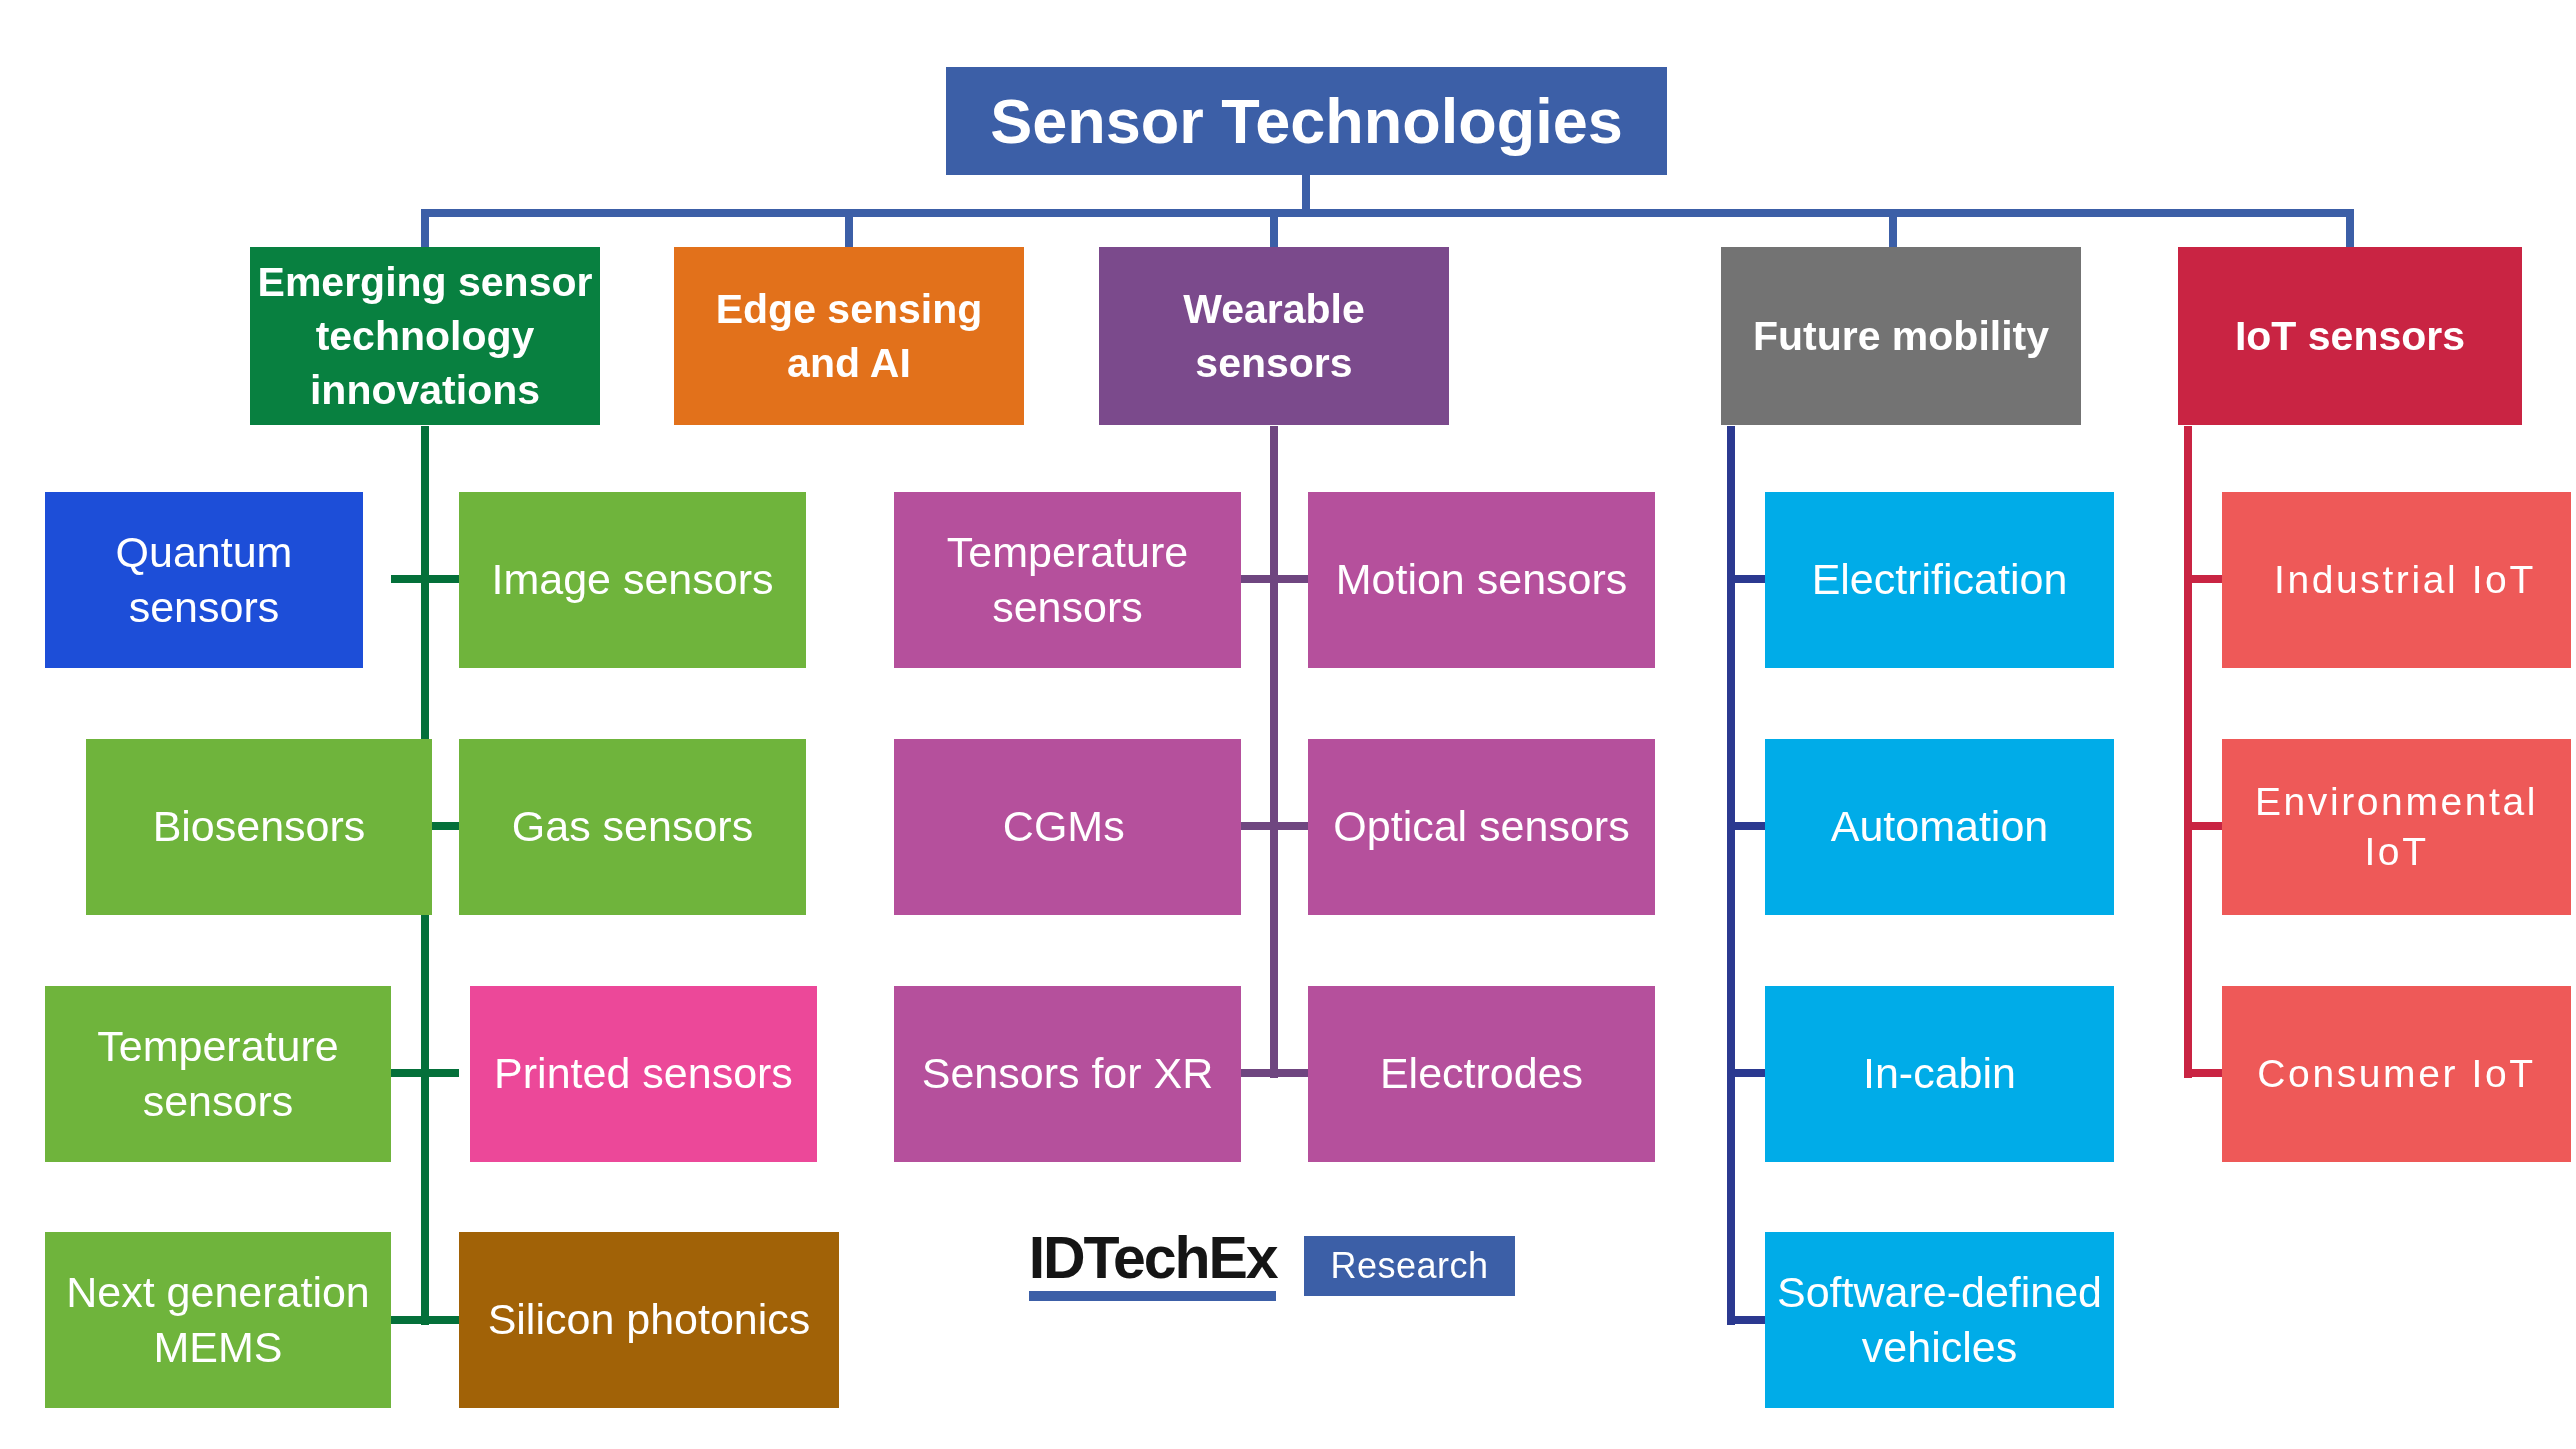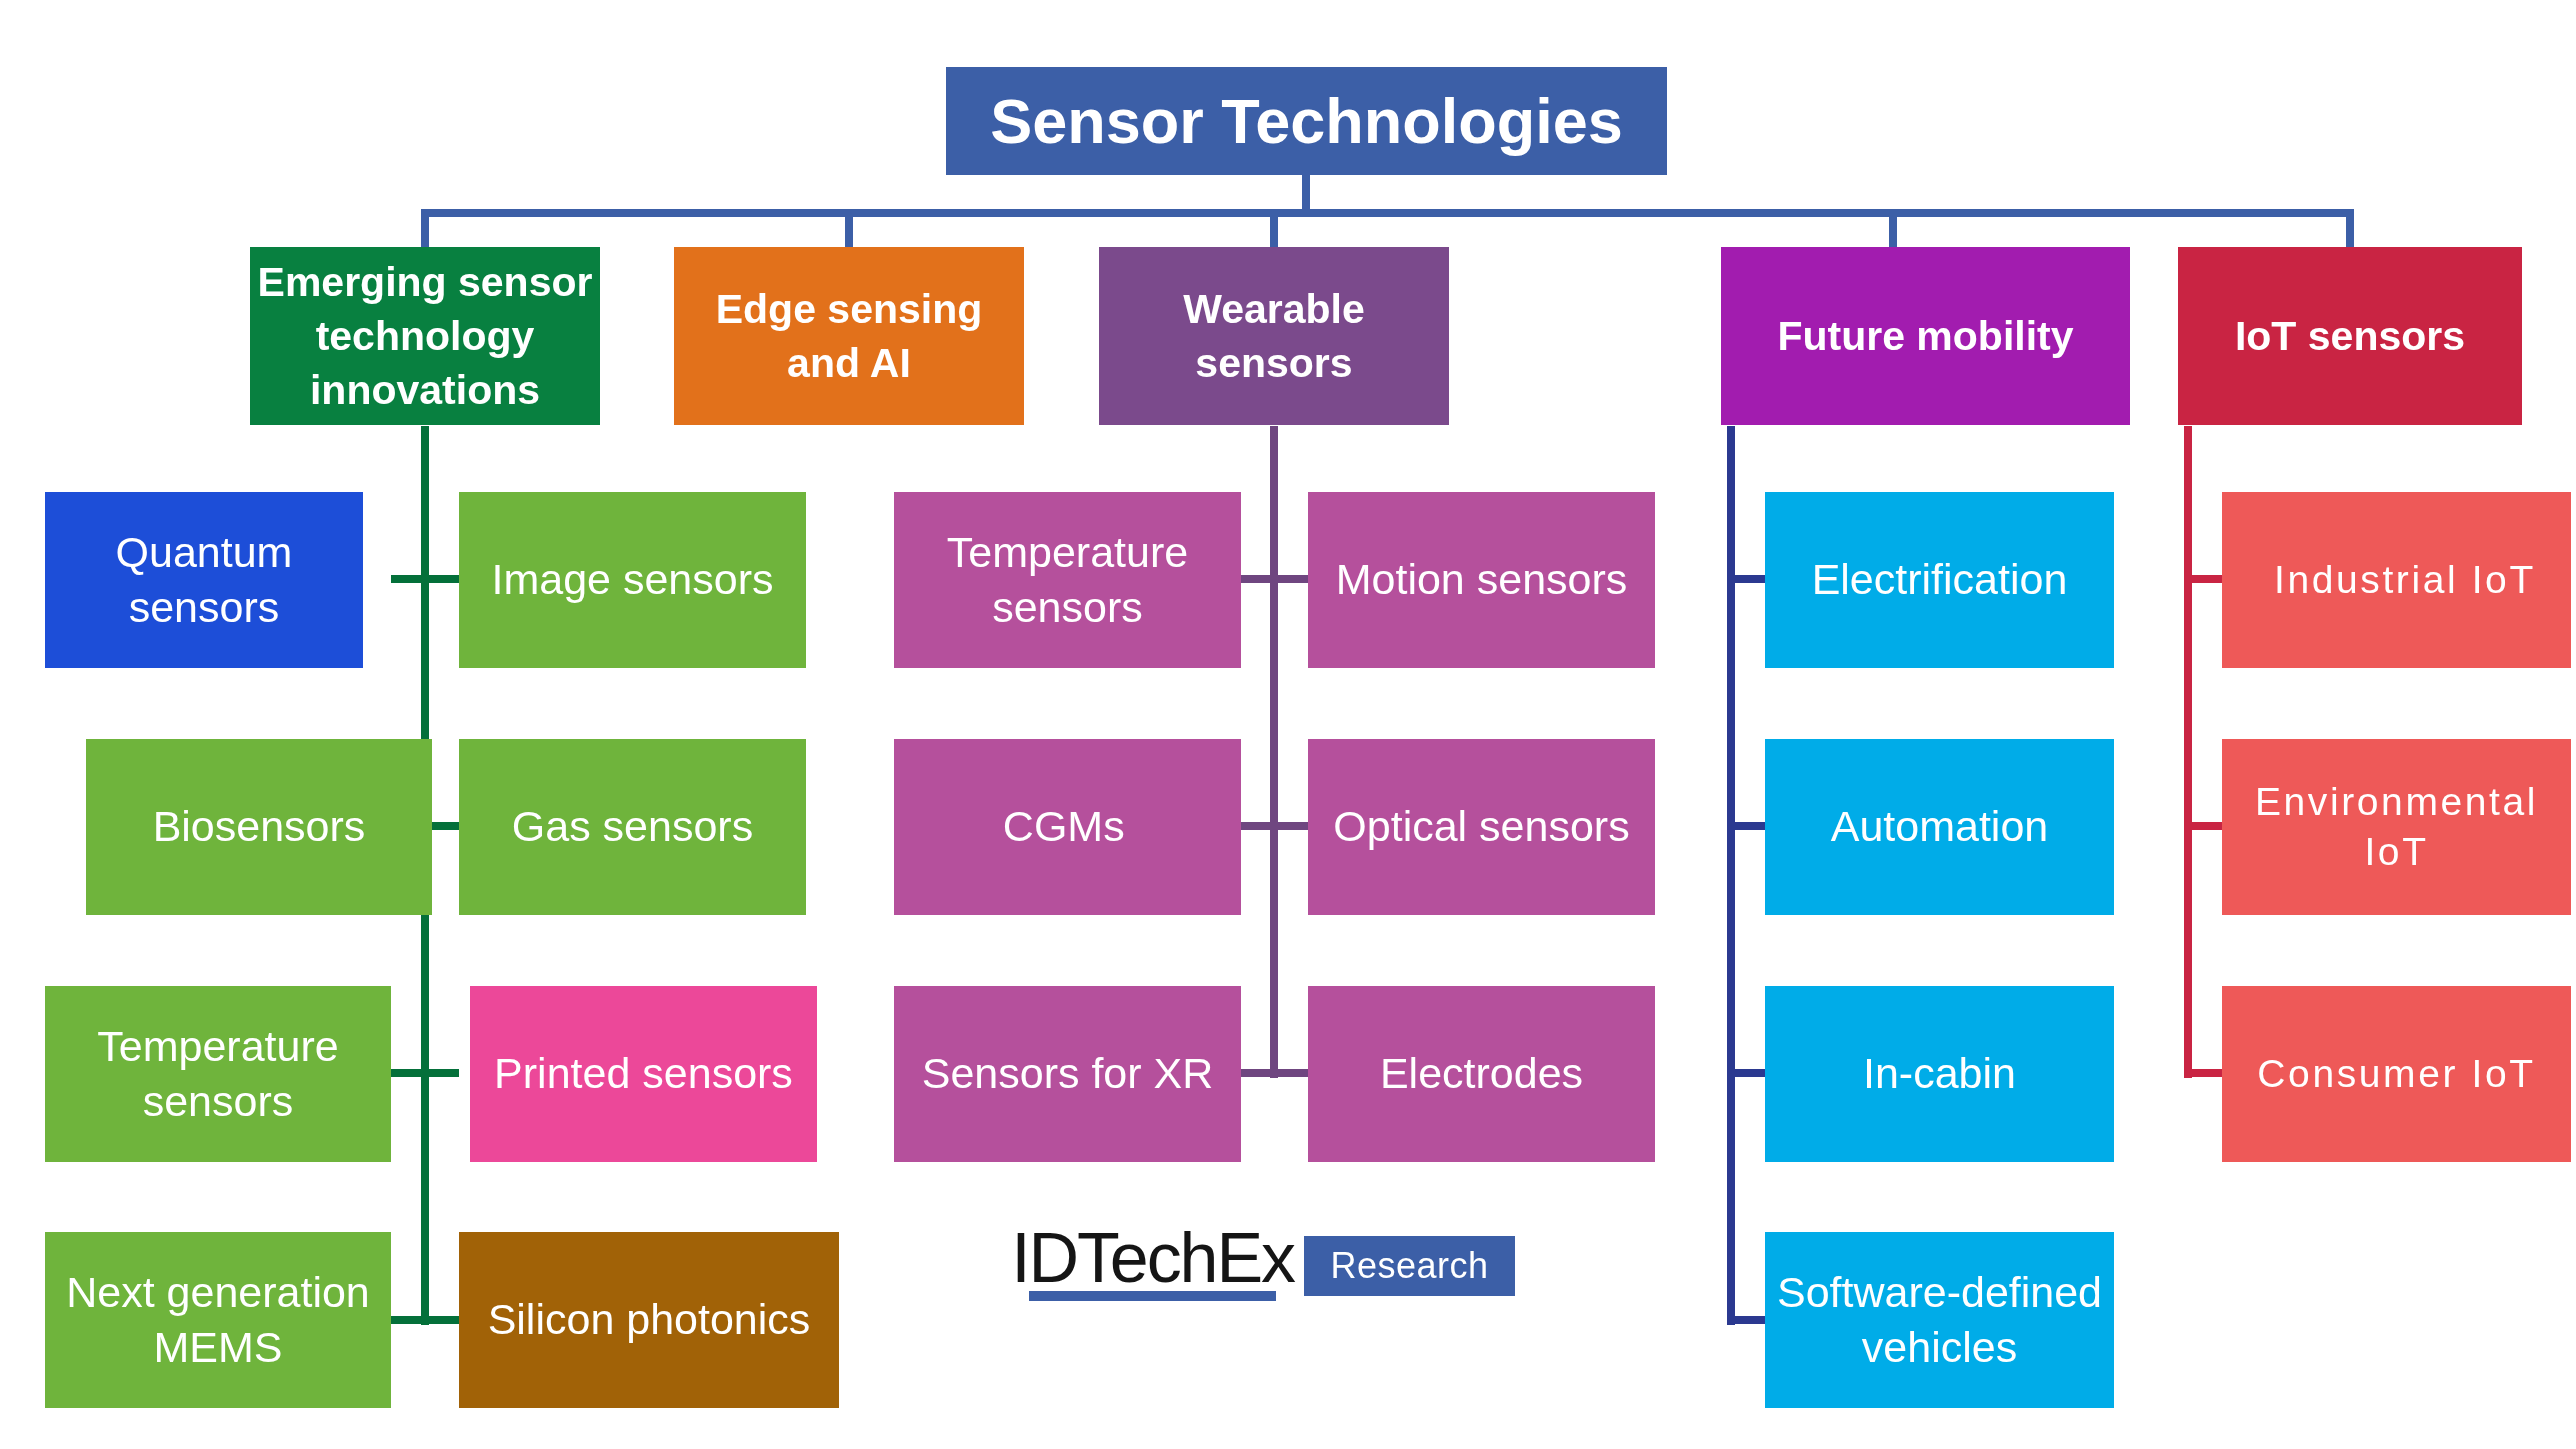--- a/index.html
+++ b/index.html
@@ -39,22 +39,22 @@
     line-height: 1.28;
     padding: 0 15.5px;
   }
   .child.narrowpad { padding: 0 8.2px; }
   .child.wide { letter-spacing: 2.6px; font-size: 39px; }
   .logo-brand {
     position: absolute;
     z-index: 2;
     left: 1029px; top: 1225px;
     width: 247px; height: 65px;
-    font-size: 70px;
-    font-weight: 400;
+    font-size: 59px;
+    font-weight: 700;
     letter-spacing: -2.1px;
     color: #151515;
     display: flex; align-items: center; justify-content: center;
     white-space: nowrap;
   }
   .logo-underline {
     position: absolute; z-index: 2;
     left: 1029px; top: 1291px;
     width: 247px; height: 10.3px;
   }
@@ -102,21 +102,21 @@
   <div class="line" style="left: 2184px; top: 426px; width: 8.2px; height: 652px; background-color: rgb(201, 36, 67);"></div>
   <div class="line" style="left: 2184px; top: 575px; width: 38px; height: 8.2px; background-color: rgb(201, 36, 67);"></div>
   <div class="line" style="left: 2184px; top: 822px; width: 38px; height: 8.2px; background-color: rgb(201, 36, 67);"></div>
   <div class="line" style="left: 2184px; top: 1069px; width: 38px; height: 8.2px; background-color: rgb(201, 36, 67);"></div>
 
   <div class="box title-box" style="left: 946px; top: 67px; width: 721px; height: 108px; background-color: rgb(60, 95, 167);">Sensor Technologies</div>
 
   <div class="box hdr" style="left: 250px; top: 247px; width: 350px; height: 178px; background-color: rgb(8, 128, 64);">Emerging sensor technology innovations</div>
   <div class="box hdr" style="left: 674px; top: 247px; width: 350px; height: 178px; background-color: rgb(226, 113, 27);">Edge sensing and AI</div>
   <div class="box hdr" style="left: 1099px; top: 247px; width: 350px; height: 178px; background-color: rgb(123, 74, 140);">Wearable sensors</div>
-  <div class="box hdr" style="left: 1721px; top: 247px; width: 409px; height: 178px; background-color: #a21caf;">Future mobility</div>
+  <div class="box hdr" style="left: 1721px; top: 247px; width: 360px; height: 178px; background-color: #737373;">Future mobility</div>
   <div class="box hdr" style="left: 2178px; top: 247px; width: 344px; height: 178px; background-color: rgb(201, 36, 67);">IoT sensors</div>
 
   <div class="box child" style="left: 45px; top: 492px; width: 318px; height: 176px; background-color: #1d4ed8;">Quantum sensors</div>
   <div class="box child" style="left: 459px; top: 492px; width: 347px; height: 176px; background-color: rgb(111, 180, 60);">Image sensors</div>
   <div class="box child" style="left: 45px; top: 739px; width: 346px; height: 176px; background-color: rgb(111, 180, 60); margin-left: 41px;">Biosensors</div>
   <div class="box child" style="left: 459px; top: 739px; width: 347px; height: 176px; background-color: rgb(111, 180, 60);">Gas sensors</div>
   <div class="box child" style="left: 45px; top: 986px; width: 346px; height: 176px; background-color: rgb(111, 180, 60);">Temperature sensors</div>
   <div class="box child" style="left: 470px; top: 986px; width: 347px; height: 176px; background-color: #ec4899;">Printed sensors</div>
   <div class="box child" style="left: 45px; top: 1232px; width: 346px; height: 176px; background-color: rgb(111, 180, 60);">Next generation MEMS</div>
   <div class="box child" style="left: 459px; top: 1232px; width: 380px; height: 176px; background-color: #a16207;">Silicon photonics</div>

